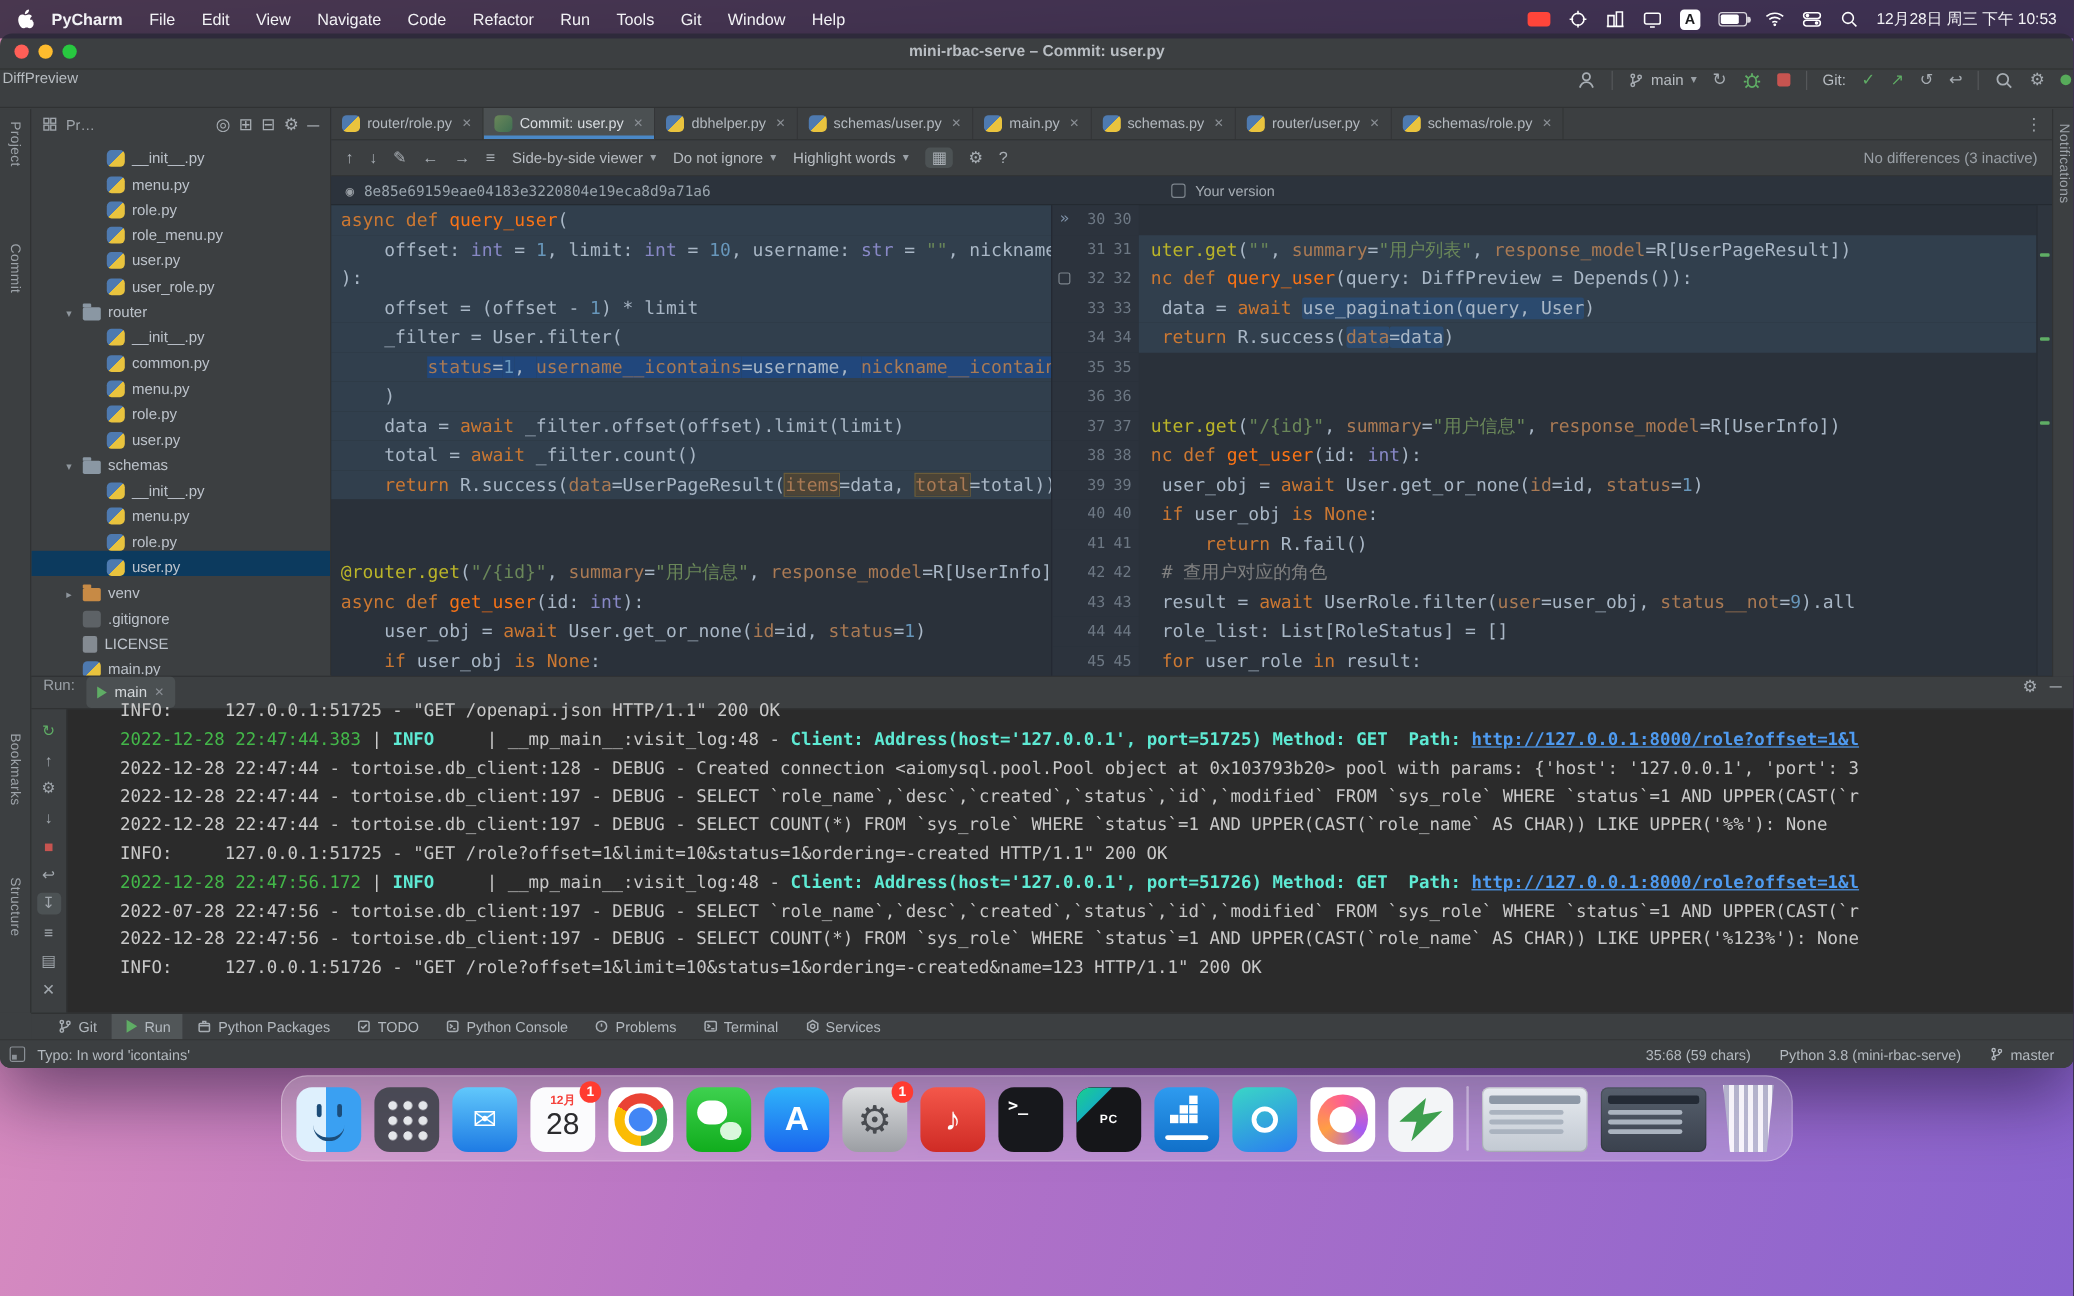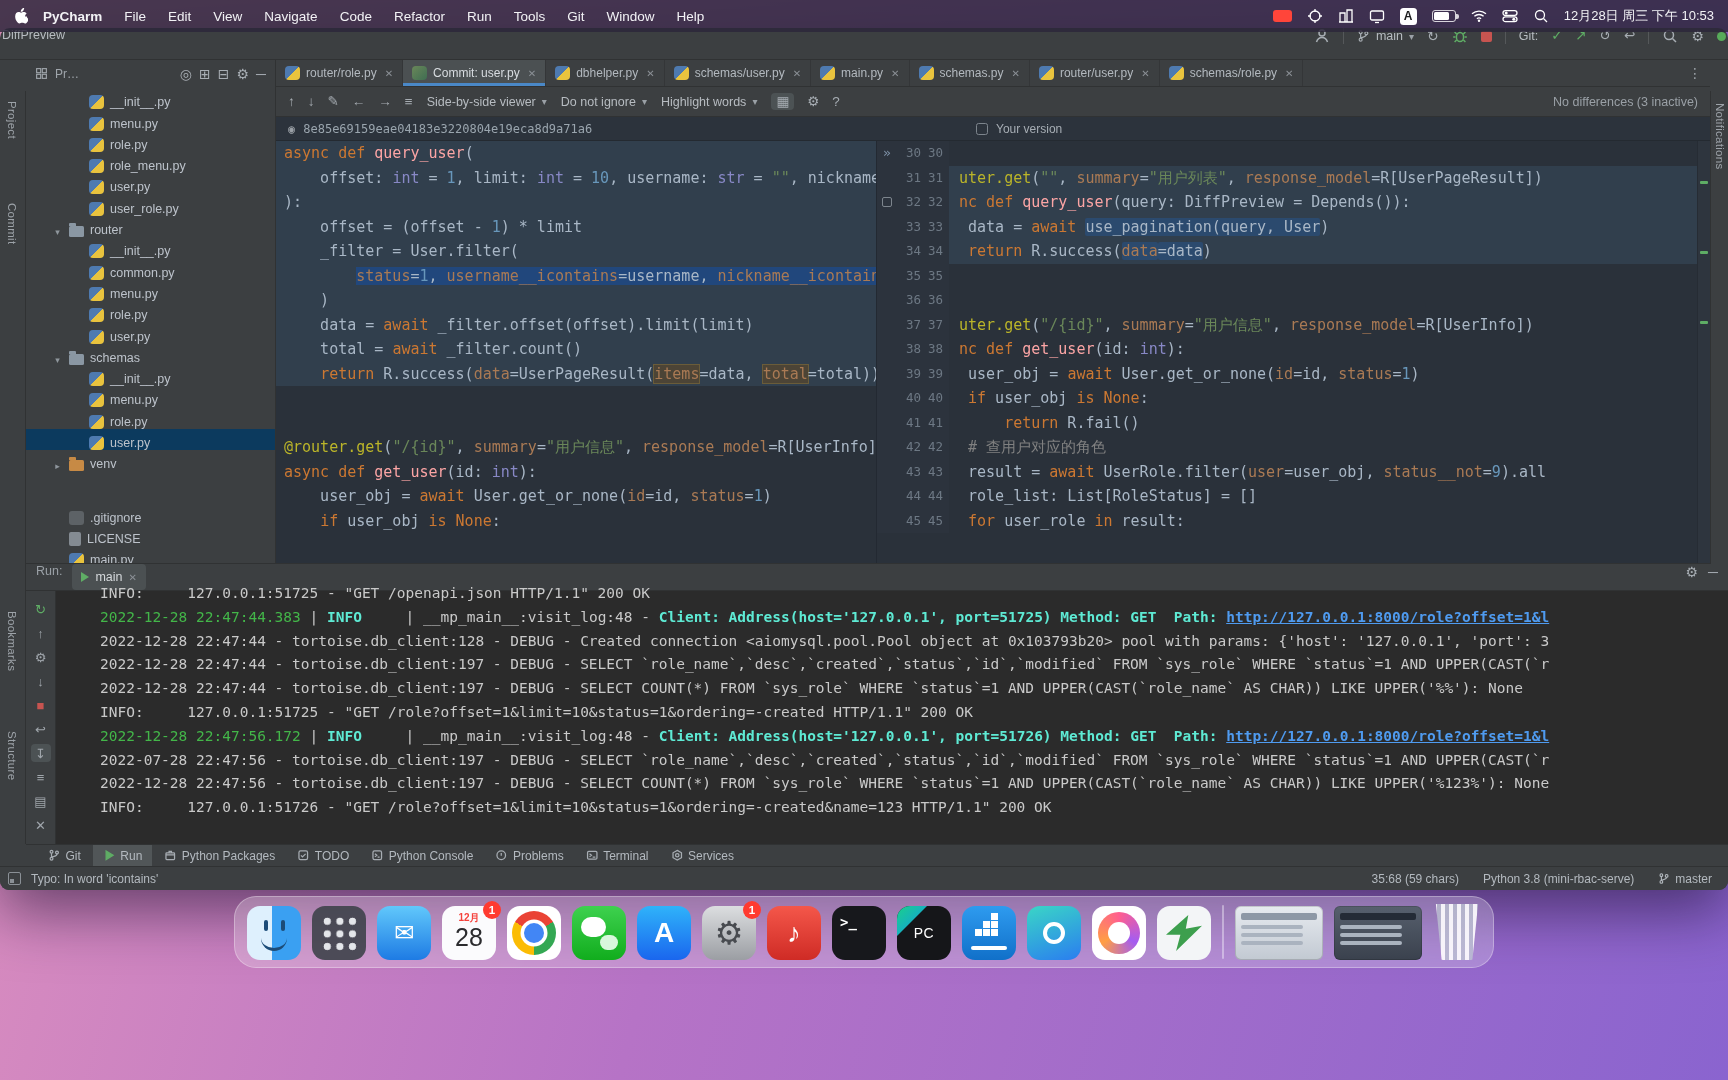--- a/index.html
+++ b/index.html
@@ -97,21 +97,21 @@
   .gmark{width:20px;text-align:center;color:#7f92a8;font-size:13px;display:flex;align-items:center;justify-content:center}
   .gn{width:26px;text-align:right;padding-right:2px}
   .gn2{padding-right:6px}
   .gcode{flex:1;white-space:pre;padding-left:10px;overflow:hidden}
   .rrow.chg .gcode{background:#313f4d}
   .gcb{width:10px;height:10px;border:1.3px solid #7d858d;border-radius:2px;display:inline-block}
   .estripe{position:absolute;right:0;top:0;bottom:0;width:13px;background:#2e353e;border-left:1px solid #262c34}
   .estripe i{position:absolute;right:2px;width:8px;height:3px;border-radius:1px;background:#5fad65}
   .m1{top:40px}.m2{top:110px;background:#7d858d}.m3{top:180px}
   .tok{white-space:pre}
-  .c-p{color:#a9b7c6}.c-k{color:#cc7832}.c-f{color:#fca5a5}.c-s{color:#6a8759}.c-n{color:#6897bb}
+  .c-p{color:#a9b7c6}.c-k{color:#cc7832}.c-f{color:#f97316}.c-s{color:#6a8759}.c-n{color:#6897bb}
   .c-d{color:#bbb529}.c-a{color:#aa7a54}.c-b{color:#8888c6}.c-c{color:#808080}
   .h-sel{background:#21477c}.h-hl{background:#4c4436;box-shadow:0 0 0 1px #6a5c39}.h-blue{background:#2b4a6e;border-radius:2px}
   
   .runpanel{flex:0 0 auto;height:281px;margin-left:26px;display:flex;flex-direction:column;background:#2b2b2b;border-top:1px solid #303233}
   .runhead{height:27px;flex:0 0 auto;display:flex;gap:10px;background:#3c3f41;border-bottom:1px solid #303233;padding:0 10px;font-size:12.5px;color:#b7bcc1}
   .runtab{display:flex;align-items:center;gap:6px;background:#4b5052;border-radius:4px;padding:3px 9px;color:#d4d8db}
   .runtab .x{color:#8b9096;font-size:10px}
   .runico{width:0;height:0;border-left:8px solid #5fad65;border-top:5px solid transparent;border-bottom:5px solid transparent;display:inline-block}
   .runbody{flex:1;display:flex;min-height:0}
   .runstripe{width:30px;flex:0 0 auto;background:#3c3f41;border-right:1px solid #303233;display:flex;flex-direction:column;align-items:center;padding-top:9px;gap:6px}
@@ -158,21 +158,21 @@
   .d-appstore{background:linear-gradient(180deg,#2fb3fa,#1a66ee)}
   .d-appstore .dtext{font-weight:600;font-size:28px}
   .d-settings{background:linear-gradient(180deg,#dcdee0,#9b9ea3)}
   .d-settings .dtext{color:#484b50;font-size:32px}
   .d-netease{background:linear-gradient(180deg,#f4574a,#cf2b25)}
   .d-netease .dtext{font-size:27px}
   .d-terminal{background:#17181c}
   .d-terminal .dtext{justify-content:flex-start;align-items:flex-start;padding:8px;font-family:"DejaVu Sans Mono",monospace;font-size:14px;font-weight:700}
   .d-pycharm{background:#151619;overflow:hidden}
   .d-pycharm::before{content:"";position:absolute;left:0;top:0;width:30px;height:30px;background:linear-gradient(135deg,#1ad08b,#1195f0);clip-path:polygon(0 0,100% 0,0 100%)}
-  .d-pycharm .dtext{font-size:14px;font-weight:400;letter-spacing:.5px}
+  .d-pycharm .dtext{font-size:10px;font-weight:700;letter-spacing:.5px}
   .d-docker{background:linear-gradient(180deg,#2e9bef,#1170c9)}
   .d-docker::before{content:"";position:absolute;left:13px;top:23px;width:6.5px;height:6.5px;background:#fff;box-shadow:8px 0 #fff,16px 0 #fff,8px -8px #fff,16px -8px #fff,16px -16px #fff}
   .d-docker::after{content:"";position:absolute;left:9px;bottom:10px;width:36px;height:4px;background:#fff;border-radius:2px}
   .d-tealapp{background:linear-gradient(160deg,#3ad6c6,#2a7df0)}
   .d-tealapp::before{content:"";position:absolute;inset:16px;border:4px solid #fff;border-radius:50%}
   .d-rings{background:#fff}
   .d-rings::before{content:"";position:absolute;inset:6px;border-radius:50%;background:conic-gradient(#ff5f8f,#a45cf1,#ff9e44,#ff5f8f)}
   .d-rings::after{content:"";position:absolute;inset:16px;border-radius:50%;background:#fff}
   .d-clash{background:#f3f5f7}
   .d-clash::before{content:"";position:absolute;inset:9px;background:#3d9f4e;clip-path:polygon(0 55%,62% 0,55% 38%,100% 30%,28% 100%,40% 55%)}
@@ -252,20 +252,28 @@
             <circle cx="7" cy="7" r="4.5"></circle>
             <path d="M10.5 10.5 14 14"></path>
           </svg>
         </span>
       <span class="mb-clock">12月28日 周三 下午 10:53</span>
     </div>
   </div>
 
   <div class="window">
 
+    <div class="titlebar">
+      <div class="traffic">
+        <span class="tl tl-r"></span>
+        <span class="tl tl-y"></span>
+        <span class="tl tl-g"></span>
+      </div>
+      <div class="title">mini-rbac-serve – Commit: user.py</div>
+    </div>
 
     <div class="headerbar">
       <span>DiffPreview</span>
       <div class="hb-right">
         <span class="hicon">
             <svg viewBox="0 0 16 16">
               <circle cx="8" cy="5" r="3"></circle>
               <path d="M2.5 14c1-3 3-4.5 5.5-4.5s4.5 1.5 5.5 4.5"></path>
             </svg>
           </span>
@@ -410,21 +418,21 @@
             <div class="trow sel" style="padding-left: 46px;">
               <span class="tarrow"></span>
               <span class="fi fi-py"></span>
               <span class="tlabel">user.py</span>
             </div>
             <div class="trow" style="padding-left: 26px;">
               <span class="tarrow">▸</span>
               <span class="fi fi-folder fi-folderx"></span>
               <span class="tlabel">venv</span>
             </div>
-            <div class="trow" style="padding-left: 26px; margin-top: 32px;">
+            <div class="trow" style="padding-left: 26px;">
               <span class="tarrow"></span>
               <span class="fi fi-ignore"></span>
               <span class="tlabel">.gitignore</span>
             </div>
             <div class="trow" style="padding-left: 26px;">
               <span class="tarrow"></span>
               <span class="fi fi-file"></span>
               <span class="tlabel">LICENSE</span>
             </div>
             <div class="trow" style="padding-left: 26px;">

